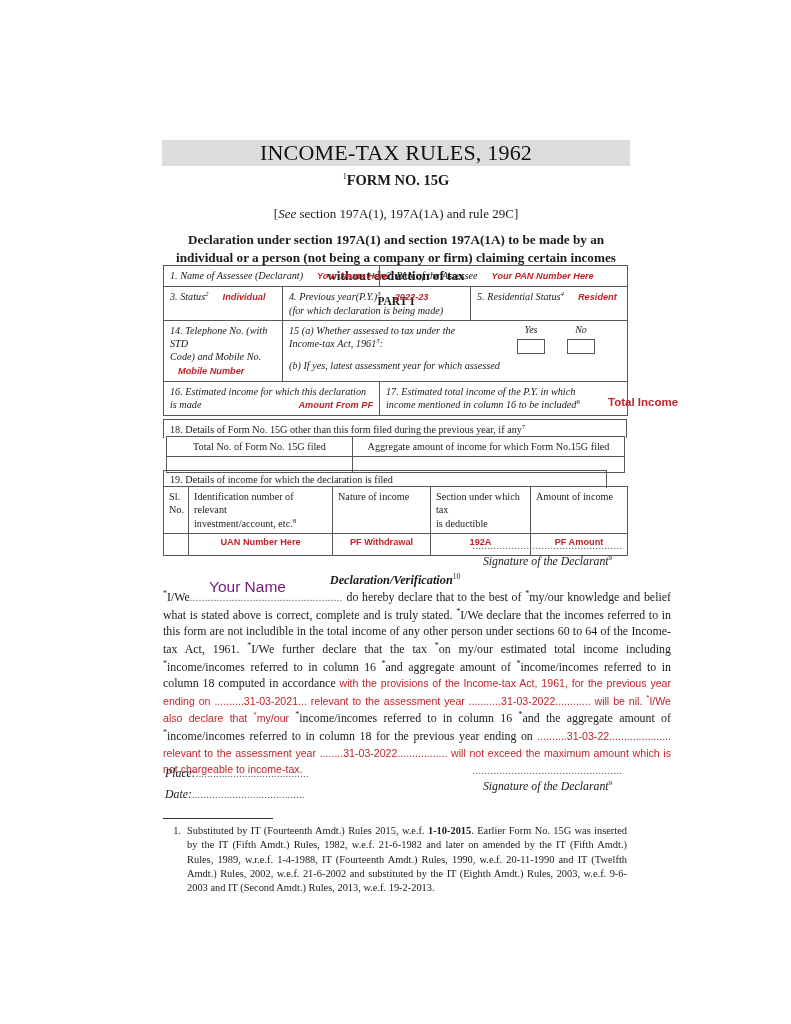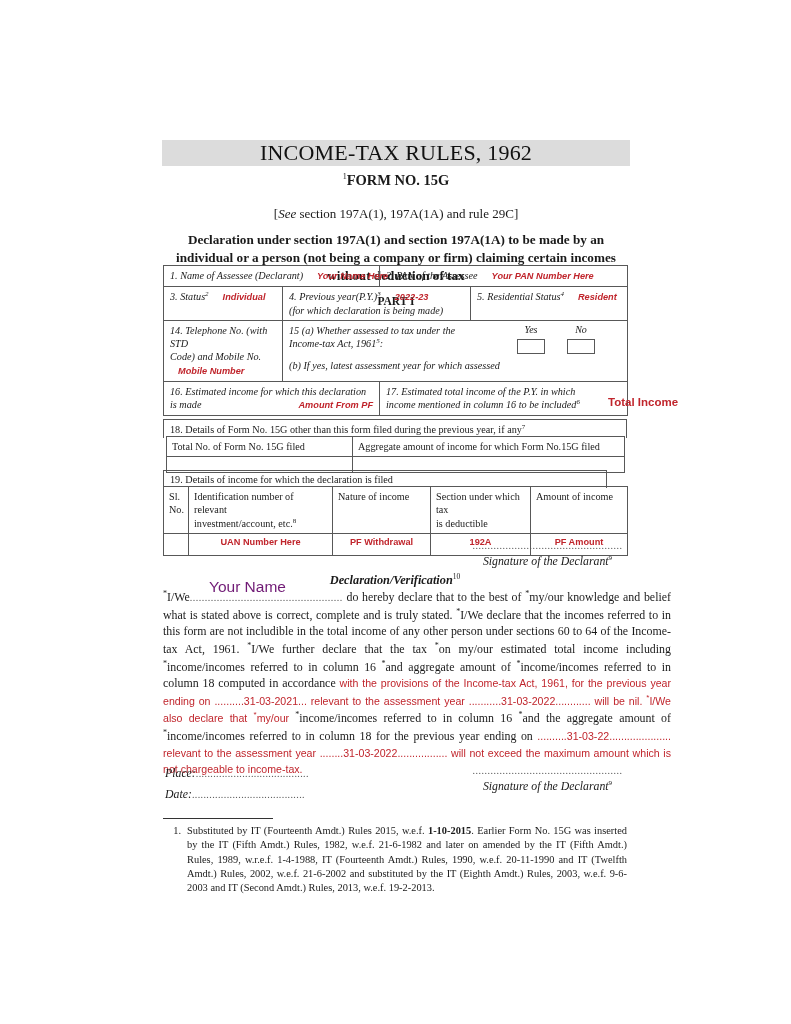--- a/index.html
+++ b/index.html
@@ -135,20 +135,21 @@
     position: absolute;
     left: 166px; top: 436px;
     width: 458px;
     border-collapse: collapse;
     table-layout: fixed;
     font-size: 10.2px;
   }
   .sub18 td {
     border: 1px solid #585858;
     padding: 3px 5px;
+    text-align: center;
     line-height: 1.3;
   }
 
   .sub19 {
     position: absolute;
     left: 163px; top: 486px;
     width: 464px;
     border-collapse: collapse;
     table-layout: fixed;
     font-size: 10.2px;

